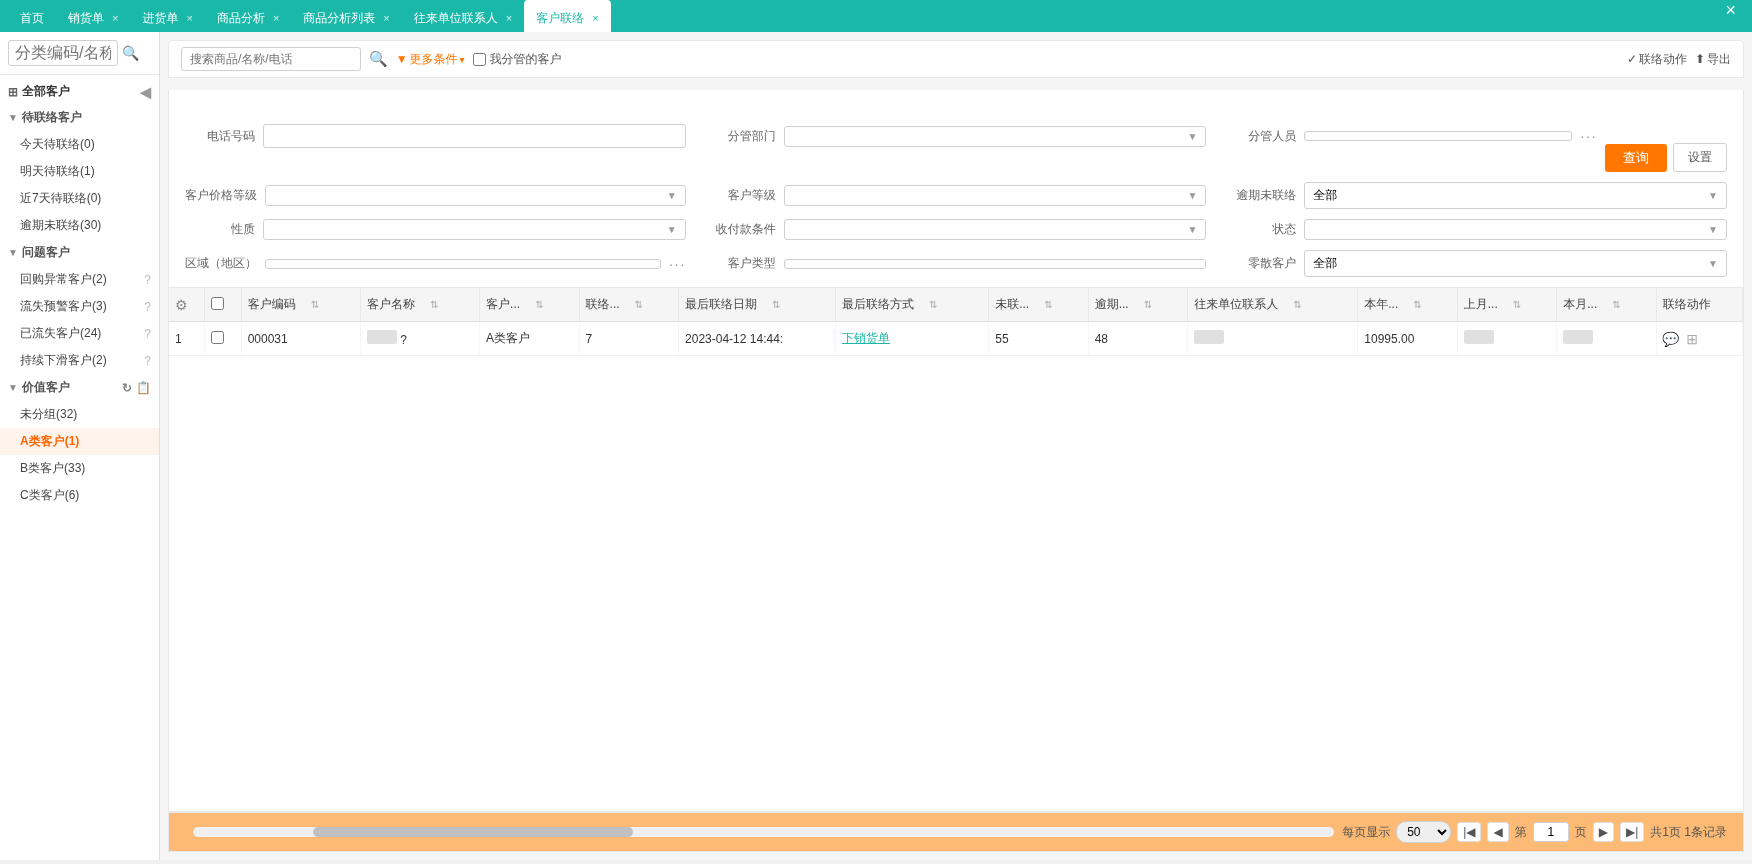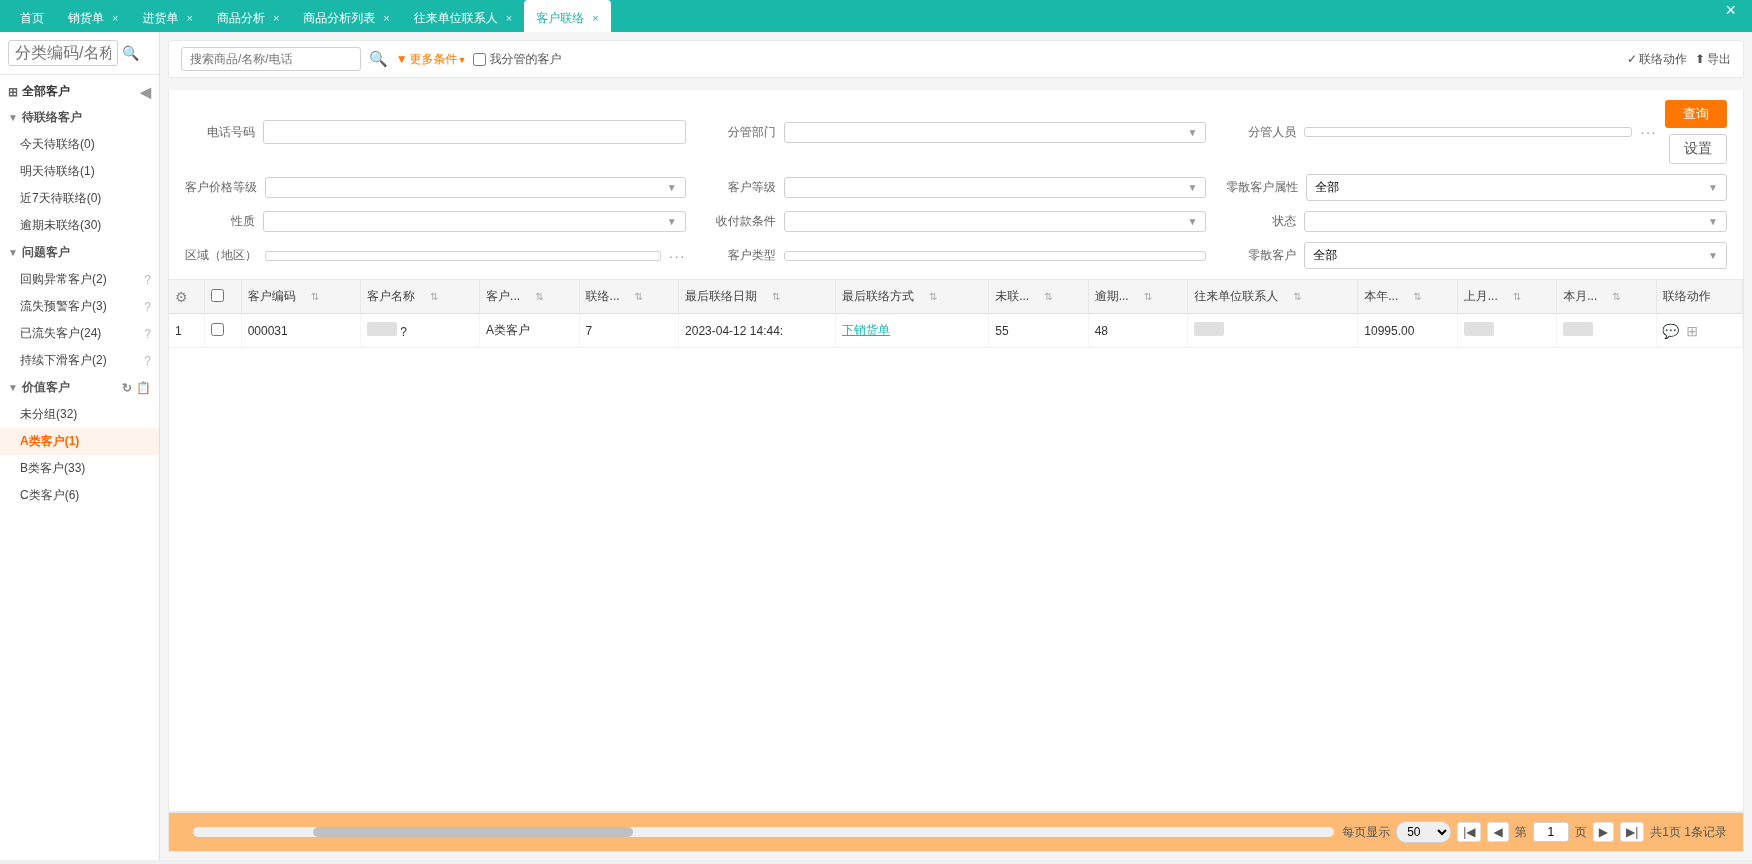--- a/index.html
+++ b/index.html
@@ -274,25 +274,26 @@
       cursor: pointer;
       font-size: 13px;
     }
     .settings-btn {
       background: #fff;
       color: #555;
       border: 1px solid #d0d0d0;
       border-radius: 3px;
       padding: 5px 14px;
       cursor: pointer;
-      font-size: 14px;
+      font-size: 12px;
+      margin-top: 43px;
     }
     .filter-action-col {
       display: flex;
-      flex-direction: column;
+      flex-direction: row;
       gap: 6px;
       align-items: flex-end;
       justify-content: center;
     }
     .dots-btn { color: #999; cursor: pointer; font-size: 14px; letter-spacing: 1px; }
 
     
     .table-wrapper {
       background: #fff;
       border: 1px solid #e8e8e8;
@@ -581,21 +582,21 @@
         </div>
       </div>
       <div class="filter-row">
         <span class="filter-label">客户等级</span>
         <div class="filter-select">
           <span></span>
             <span class="caret">▼</span>
         </div>
       </div>
       <div class="filter-row">
-        <span class="filter-label">零散客户属性</span>
+        <span class="filter-label">逾期未联络</span>
         <div class="filter-select">
           <span>全部</span>
           <span class="caret">▼</span>
         </div>
       </div>
 
       <div class="filter-row">
         <span class="filter-label">性质</span>
         <div class="filter-select">
           <span></span>

